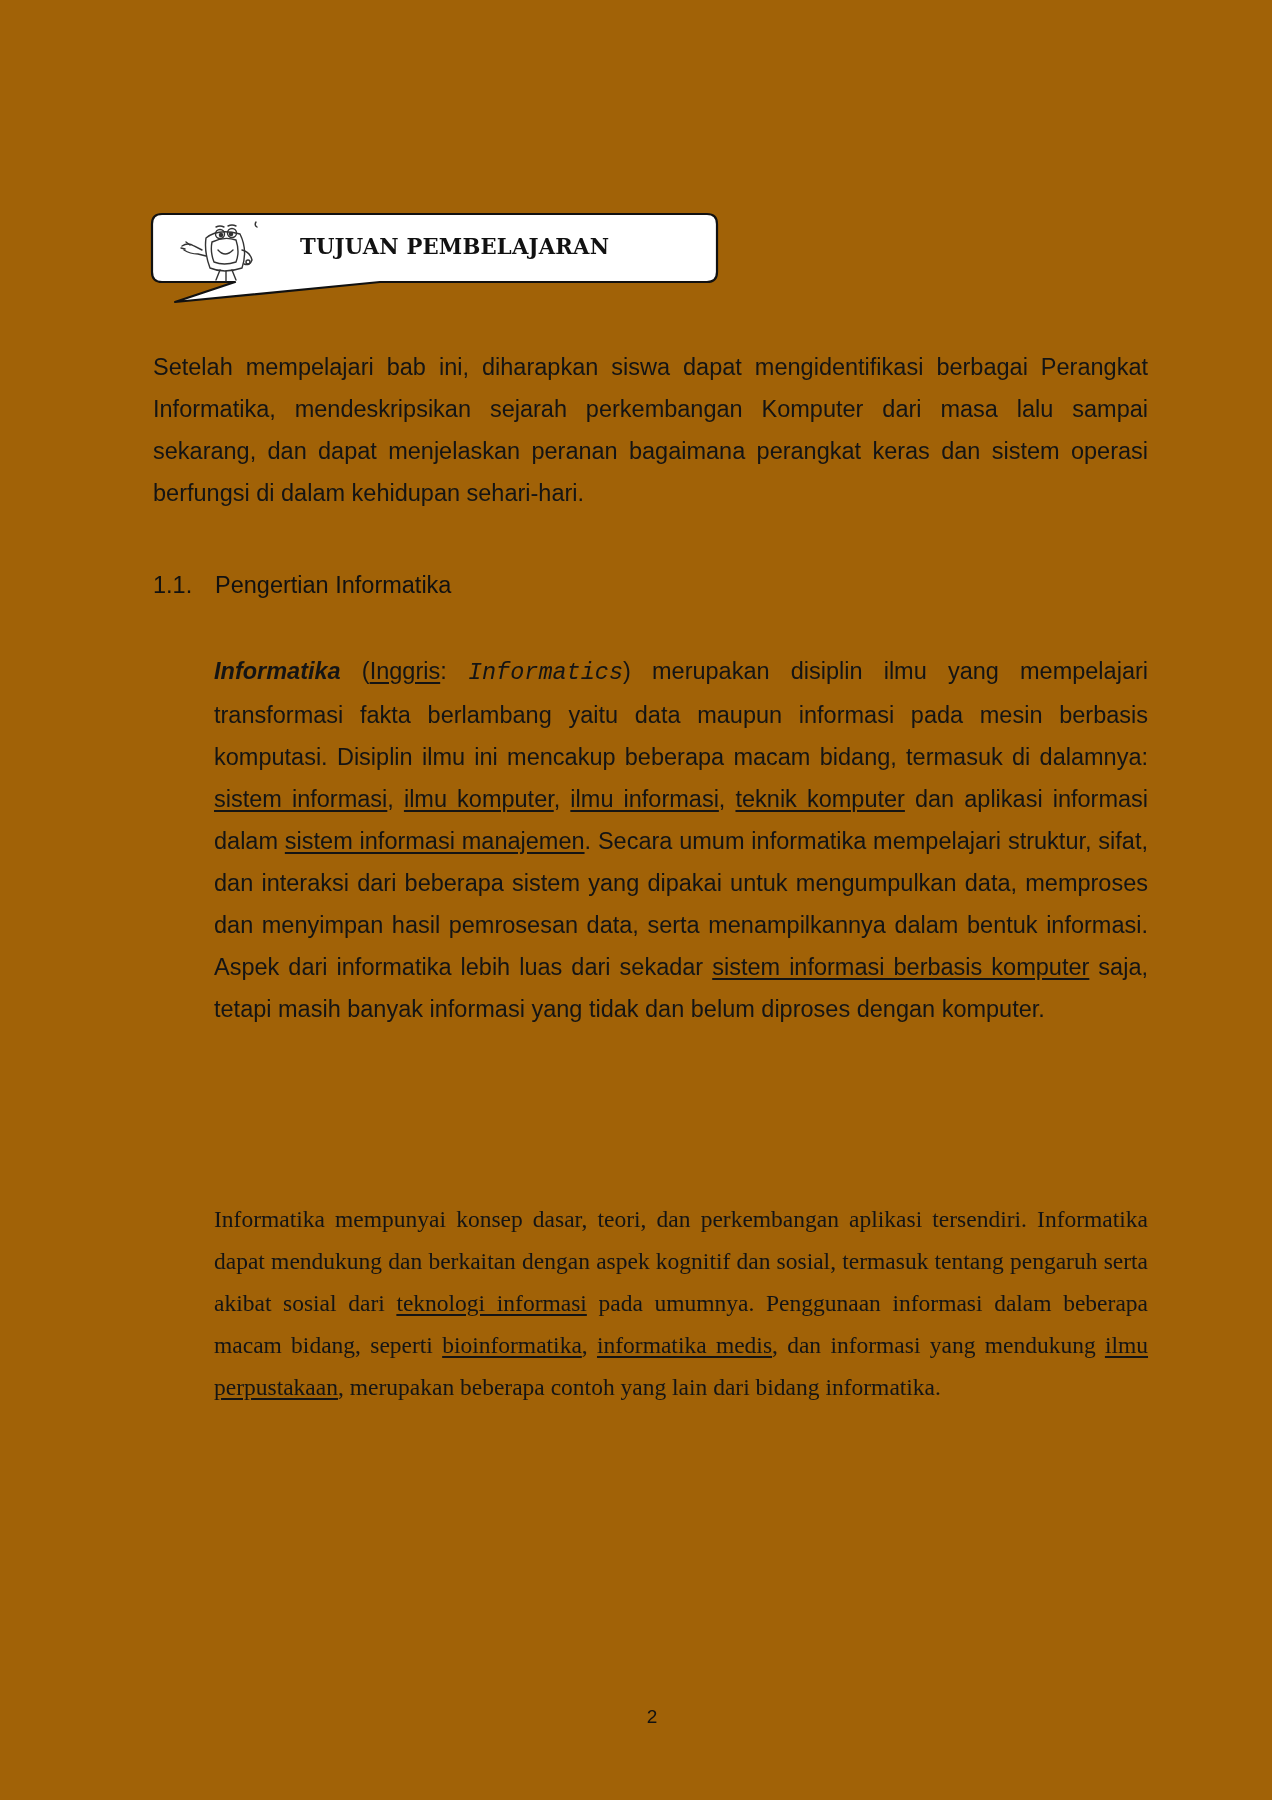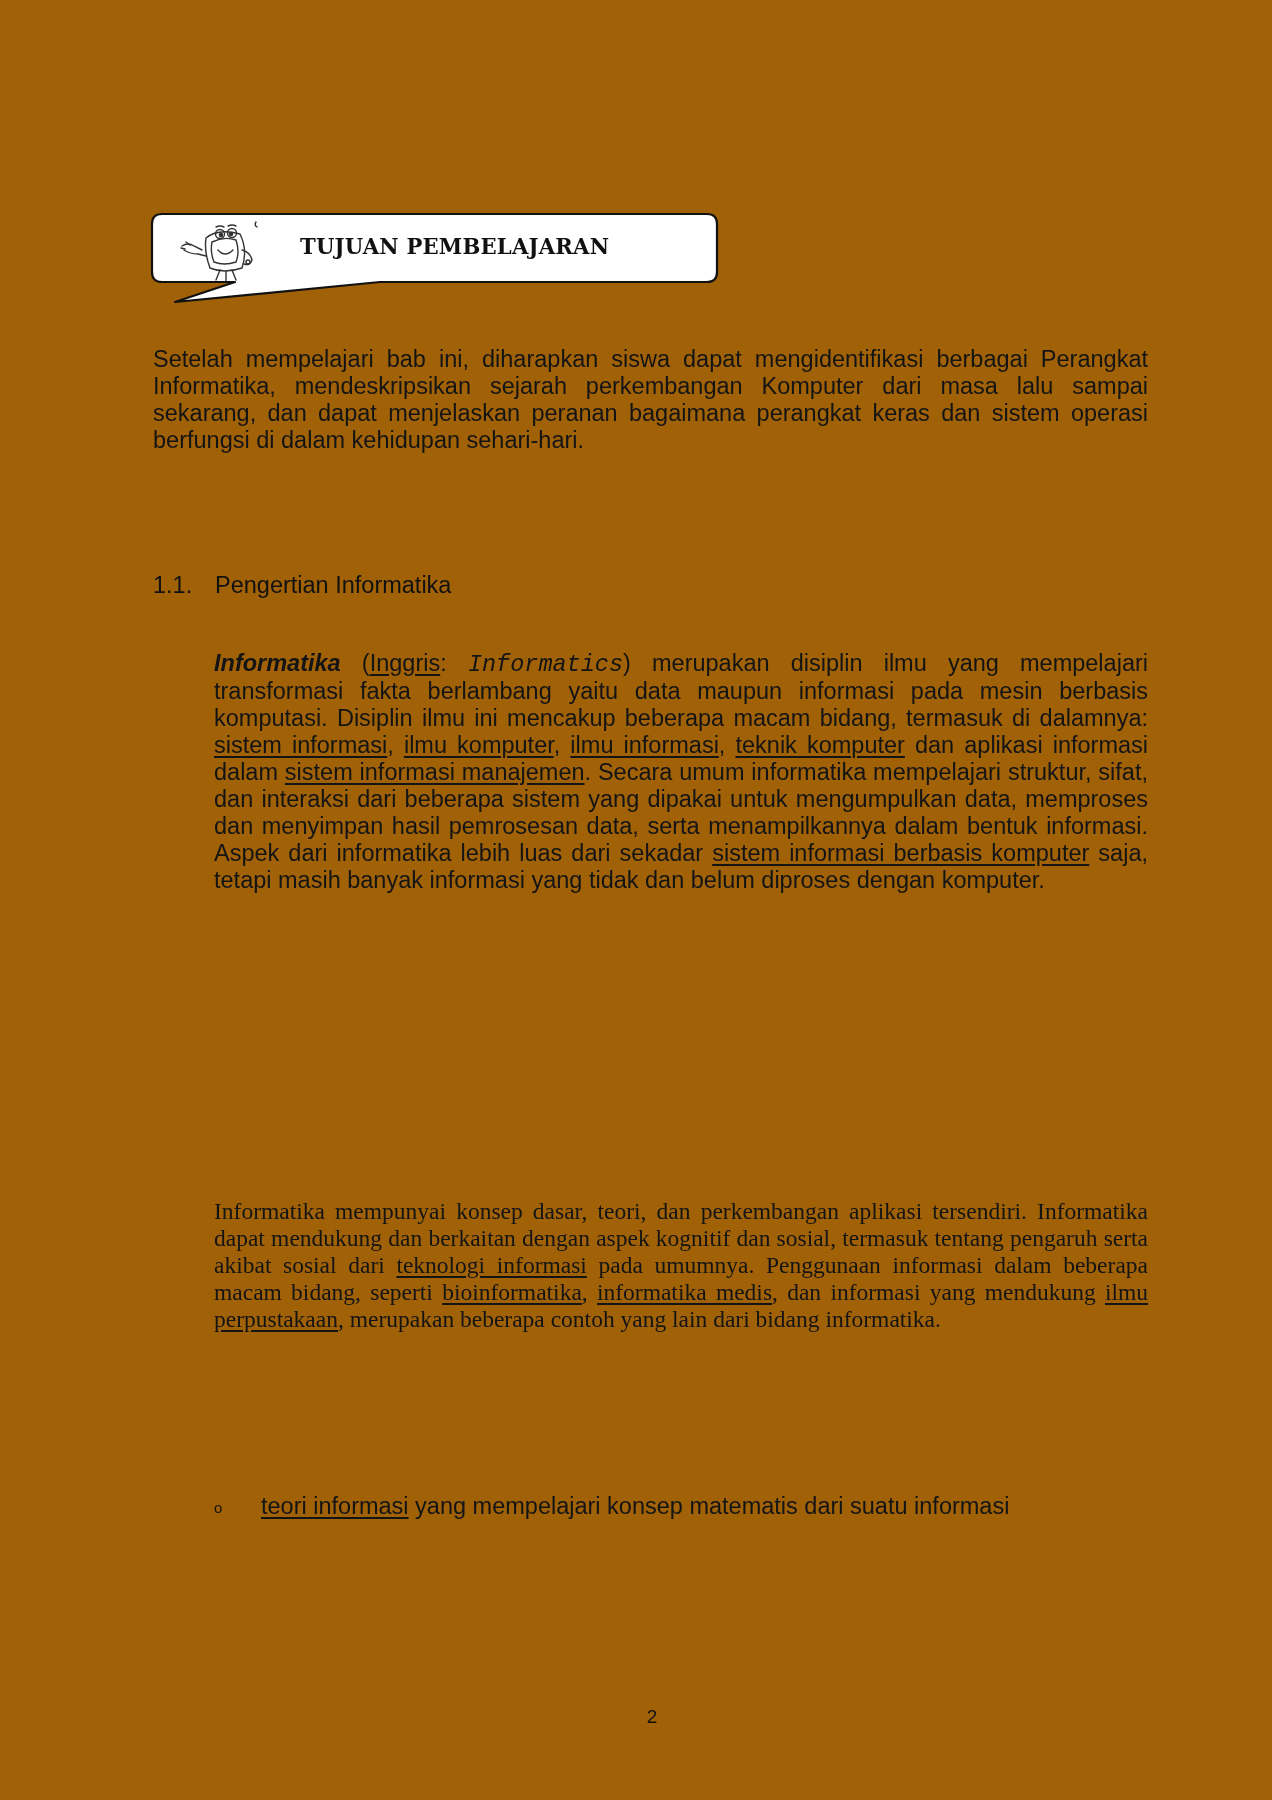--- a/index.html
+++ b/index.html
@@ -16,21 +16,21 @@
     white-space: nowrap;
   }
   .mascot { position: absolute; left: 28px; top: 8px; }
 
   .text {
     font-family: "Liberation Sans", sans-serif;
     font-size: 23.5px; color: #141414;
   }
   .para {
     position: absolute; text-align: justify; text-align-last: left;
-    line-height: 27px;
+    line-height: 42px;
   }
   .para.intro { left: 153px; top: 322px; width: 995px; }
   .heading {
     position: absolute; left: 153px; top: 572px;
     font-family: "Liberation Sans", sans-serif; font-weight: normal; font-size: 23.5px;
     white-space: nowrap;
   }
   .heading .num { display: inline-block; width: 62px; }
   .para.p1 { left: 214px; top: 626px; width: 934px; }
   .para.p2 { left: 214px; top: 1174px; width: 934px; font-family: Liberation Serif, serif; }
@@ -89,18 +89,15 @@
 
   <div class="heading">
     <span class="num">1.1.</span><span>Pengertian Informatika</span>
   </div>
 
   <p class="para p1 text"><span class="bi">Informatika</span><span> (</span><u>Inggris</u><span>: </span><span class="it">Informatics</span><span>) merupakan disiplin ilmu yang mempelajari transformasi fakta berlambang yaitu data maupun informasi pada mesin berbasis komputasi. Disiplin ilmu ini mencakup beberapa macam bidang, termasuk di dalamnya: </span><u>sistem informasi</u><span>, </span><u>ilmu komputer</u><span>, </span><u>ilmu informasi</u><span>, </span><u>teknik komputer</u><span> dan aplikasi informasi dalam </span><u>sistem informasi manajemen</u><span>. Secara umum informatika mempelajari struktur, sifat, dan interaksi dari beberapa sistem yang dipakai untuk mengumpulkan data, memproses dan menyimpan hasil pemrosesan data, serta menampilkannya dalam bentuk informasi. Aspek dari informatika lebih luas dari sekadar </span><u>sistem informasi berbasis komputer</u><span> saja, tetapi masih banyak informasi yang tidak dan belum diproses dengan komputer.</span></p>
 
   <p class="para p2 text"><span>Informatika mempunyai konsep dasar, teori, dan perkembangan aplikasi tersendiri. Informatika dapat mendukung dan berkaitan dengan aspek kognitif dan sosial, termasuk tentang pengaruh serta akibat sosial dari </span><u>teknologi informasi</u><span> pada umumnya. Penggunaan informasi dalam beberapa macam bidang, seperti </span><u>bioinformatika</u><span>, </span><u>informatika medis</u><span>, dan informasi yang mendukung </span><u>ilmu perpustakaan</u><span>, merupakan beberapa contoh yang lain dari bidang informatika.</span></p>
 
 
-  <div class="bullet-row text">
-    <span class="marker">o</span><u>teori informasi</u><span> yang mempelajari konsep matematis dari suatu informasi</span>
-  </div>
 
   <div class="page-num">2</div>
 </div>
 
 </body></html>

